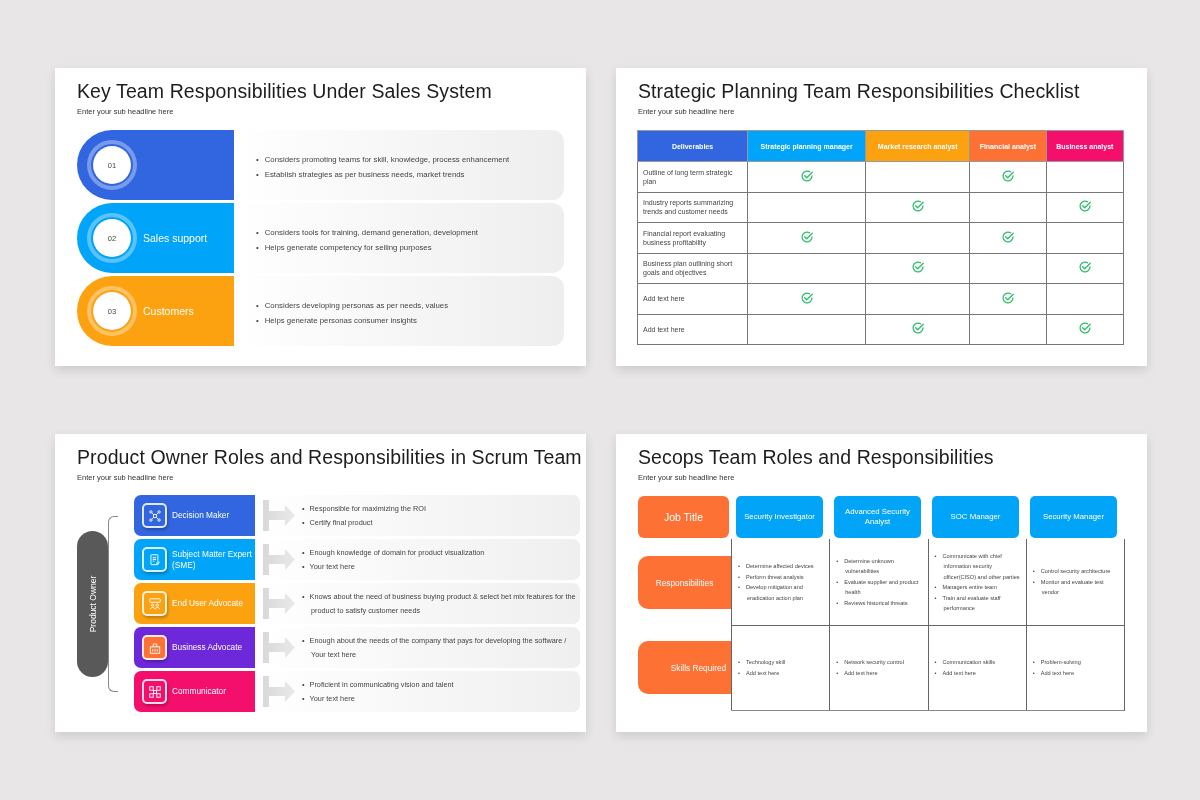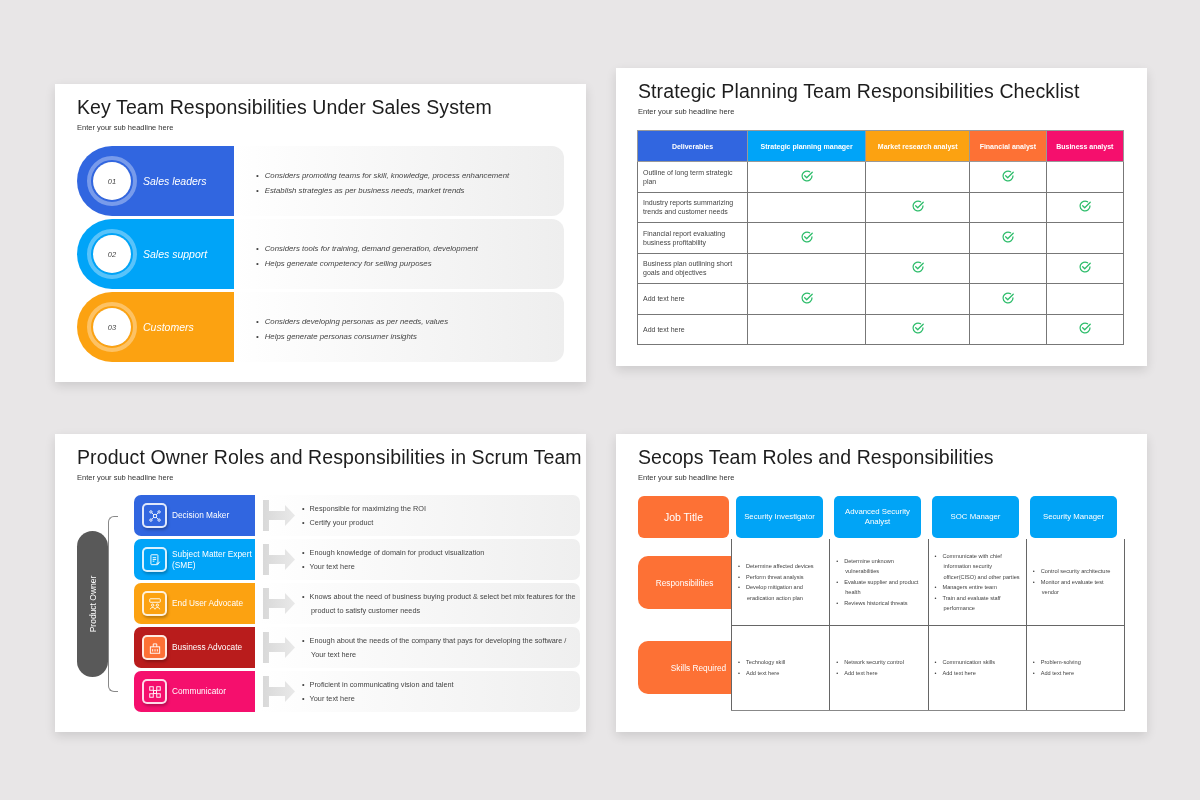--- a/index.html
+++ b/index.html
@@ -1,27 +1,27 @@
 <!DOCTYPE html>
 <html><head>
 <meta charset="utf-8">
 <style>
   * { box-sizing: border-box; margin: 0; padding: 0; }
   html, body { width: 1200px; height: 800px; overflow: hidden; }
   body { background: #e8e6e7; font-family: "Liberation Sans", sans-serif; color: #222; position: relative; }
   .slide { position: absolute; width: 531px; height: 298px; background: #fff; box-shadow: 0 4px 10px rgba(0,0,0,0.12); overflow: hidden; }
-  #s1 { left: 55px; top: 68px; margin-top: 16px; }
+  #s1 { left: 55px; top: 68px; }
   #s2 { left: 616px; top: 68px; }
   #s3 { left: 55px; top: 434px; }
   #s4 { left: 616px; top: 434px; }
   .title { position: absolute; left: 22px; top: 12px; font-size: 19.5px; color: #1d1d1d; font-weight: normal; letter-spacing: 0.1px; white-space: nowrap; }
   .sub { position: absolute; left: 22px; top: 39px; font-size: 7.5px; color: #333; white-space: nowrap; }
 
   
-  .krow { position: absolute; left: 22px; width: 487px; height: 70px; font-style: italic; }
+  .krow { position: absolute; left: 22px; width: 487px; height: 70px; }
   .krow .pill { position: absolute; left: 0; top: 0; width: 157px; height: 70px; border-radius: 35px 0 0 35px; }
   .krow .ring { position: absolute; left: 10px; top: 10px; width: 50px; height: 50px; border-radius: 50%; border: 4px solid rgba(255,255,255,0.35); }
   .krow .ring::before { content:""; position:absolute; inset: 2px; border-radius:50%; border: 3px solid rgba(0,0,0,0.12); }
   .krow .circle { position: absolute; left: 16px; top: 16px; width: 38px; height: 38px; border-radius: 50%; background: #fff; display: flex; align-items: center; justify-content: center; font-size: 7.5px; color: #444; }
   .krow .klabel { position: absolute; left: 66px; top: 0; height: 70px; line-height: 70px; color: #fff; font-size: 10.5px; white-space: nowrap; }
   .krow .kbox { position: absolute; left: 157px; top: 0; width: 330px; height: 70px; border-radius: 0 12px 12px 0; background: linear-gradient(to right, #ffffff 0%, #eeeeee 100%); }
   .krow ul { position: absolute; left: 22px; top: 23px; list-style: none; font-size: 7.8px; color: #444; line-height: 14.5px; }
   .krow li::before { content: "•"; margin-right: 6px; }
 
   
@@ -59,21 +59,20 @@
 <body>
 
 <div class="slide" id="s1">
   <div class="title">Key Team Responsibilities Under Sales System</div>
   <div class="sub">Enter your sub headline here</div>
   <div id="s1-rows">
       <div class="krow" style="top: 62px;">
         <div class="pill" style="background: rgb(49, 102, 224);">
           <div class="ring"></div>
           <div class="circle">01</div>
-          <div class="klabel">Sales leaders</div>
         </div>
         <div class="kbox">
           <ul>
             <li>Considers promoting teams for skill, knowledge, process enhancement</li>
             <li>Establish strategies as per business needs, market trends</li>
           </ul>
         </div>
       </div>
       <div class="krow" style="top: 135px;">
         <div class="pill" style="background: rgb(0, 164, 248);">
@@ -227,21 +226,21 @@
               <defs>
                 <linearGradient id="ag" x1="0" x2="1">
                   <stop offset="0" stop-color="#cfcfcf"></stop>
                   <stop offset="1" stop-color="#e4e4e4"></stop>
                 </linearGradient>
               </defs>
               <path d="M0 0 L6 0 L6 11 L22 11 L22 5 L32 15.5 L22 26 L22 20 L6 20 L6 31 L0 31 Z" fill="url(#ag)" opacity="0.8"></path>
             </svg></div>
           <ul>
             <li>Responsible for maximizing the ROI</li>
-            <li>Certify your product</li>
+            <li>Certify final product</li>
           </ul>
         </div>
       </div>
       <div class="prow" style="top: 105px; padding-left: 48px;">
         <div class="pbox" style="background: rgb(0, 164, 248);">
           <div class="picon" style="background: rgb(0, 164, 248);">
             <svg width="14" height="14" viewBox="0 0 24 24" fill="none" stroke="#fff" stroke-width="1.6">
               <rect x="5" y="3" width="12" height="17" rx="1"></rect>
               <path d="M8 8h6M8 11h6M8 14h3"></path>
               <path d="M14 17l3 2 3-4"></path>
@@ -286,21 +285,21 @@
                 </linearGradient>
               </defs>
               <path d="M0 0 L6 0 L6 11 L22 11 L22 5 L32 15.5 L22 26 L22 20 L6 20 L6 31 L0 31 Z" fill="url(#ag)" opacity="0.8"></path>
             </svg></div>
           <ul>
             <li>Knows about the need of business buying product &amp; select bet mix features for the product to satisfy customer needs</li>
           </ul>
         </div>
       </div>
       <div class="prow" style="top: 193px;">
-        <div class="pbox" style="background: #b91c1c;">
+        <div class="pbox" style="background: #6d28d9;">
           <div class="picon" style="background: rgb(253, 113, 53);">
             <svg width="14" height="14" viewBox="0 0 24 24" fill="none" stroke="#fff" stroke-width="1.6">
               <rect x="4" y="10" width="16" height="11"></rect>
               <path d="M9 10V5h6v5M12 14v4M8 14v4M16 14v4"></path>
             </svg>
           </div>
           <div class="plabel">Business Advocate</div>
         </div>
         <div class="ptext">
           <div class="arrow"><svg viewBox="0 0 32 31" width="32" height="31">

